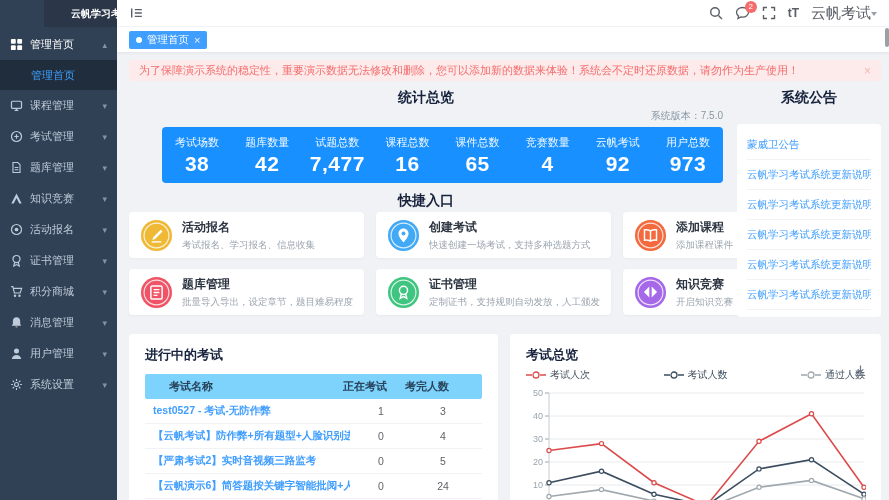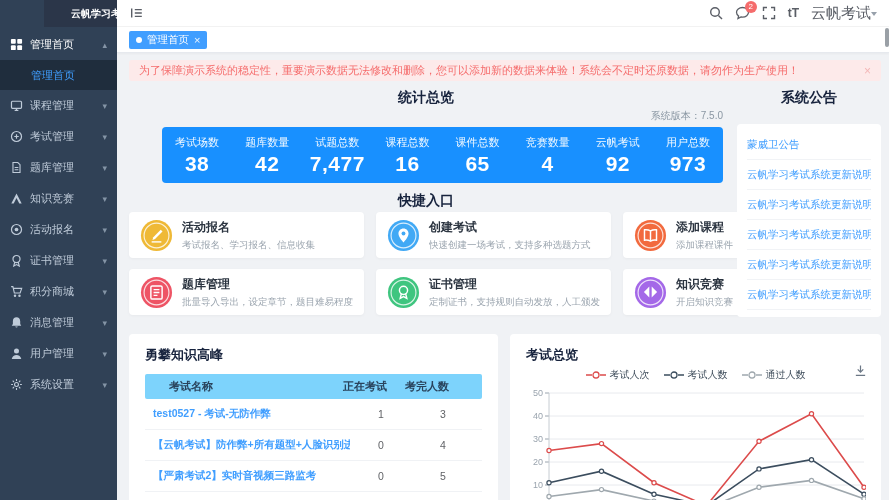--- a/index.html
+++ b/index.html
@@ -76,25 +76,25 @@
   .bottom { display:flex; gap:12px; margin-top:17px; }
   .card { background:#fff; border-radius:4px; padding:12px 16px; height:220px; position:relative; }
   .card-title { font-size:13px; font-weight:bold; color:#17233d; }
   .exams { width:369px; flex-shrink:0; }
   .chart-card { flex:1; min-width:0; }
 
   .thead { margin-top:10px; display:flex; align-items:center; height:25px; background:#7dd3fc;
            border-radius:2px; font-size:11px; font-weight:bold; color:#29435c; padding:0 24px; }
   .th-name { flex:1; } .th-num { width:62px; text-align:center; }
   .trow { display:flex; align-items:center; height:25px; border-bottom:1px solid #f0f2f5;
-          font-size:10.5px; padding:15px 8px; }
+          font-size:10.5px; padding:0 8px; }
   .trow .name { flex:1; color:#409eff; font-weight:bold; white-space:nowrap; overflow:hidden; cursor:pointer; }
   .trow .num { width:62px; text-align:center; color:#606266; }
 
-  .legend { display:flex; justify-content:center; gap:14px; margin-top:4px; height:14px; align-items:center; }
+  .legend { display:flex; justify-content:space-between; gap:14px; margin-top:4px; height:14px; align-items:center; }
   .legend-item { display:flex; align-items:center; gap:4px; font-size:10px; color:#42505e; cursor:pointer; }
   .download { position:absolute; right:14px; top:30px; cursor:pointer; color:#6b7785; }
   #exam-chart { display:block; margin-top:3px; }
 
   .scrollthumb { position:absolute; right:0; top:28px; width:4px; height:19px; background:#9aa0a6;
                  border-radius:2px; }
 </style>
 </head>
 <body>
 
@@ -372,21 +372,21 @@
             <a class="announce-item">云帆学习考试系统更新说明...</a>
             <a class="announce-item">云帆学习考试系统更新说明...</a>
             <a class="announce-item">云帆学习考试系统更新说明...</a>
             <a class="announce-item">云帆学习考试系统更新说明...</a>
           </div>
       </div>
     </div>
 
     <div class="bottom">
       <div class="card exams">
-        <div class="card-title">勇攀知识高峰</div>
+        <div class="card-title">进行中的考试</div>
         <div id="exam-table">
             <div class="thead">
               <span class="th-name">考试名称</span>
               <span class="th-num">正在考试</span>
               <span class="th-num">考完人数</span>
             </div>
             <div class="trow">
               <span class="name">test0527 - 考试-无防作弊</span>
               <span class="num">1</span>
               <span class="num">3</span>

